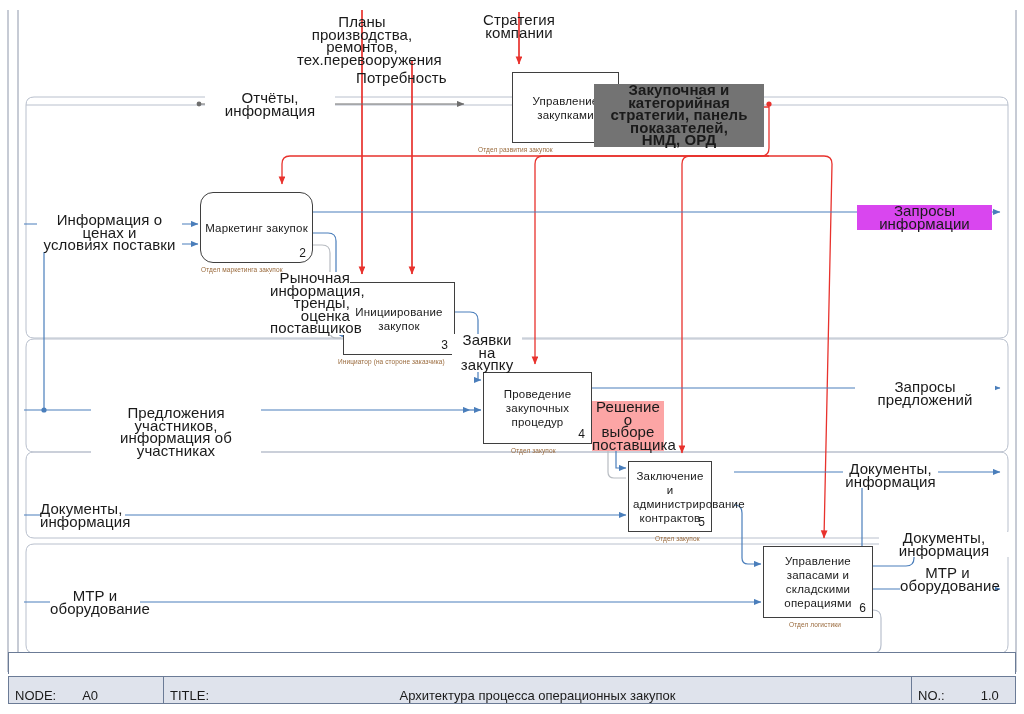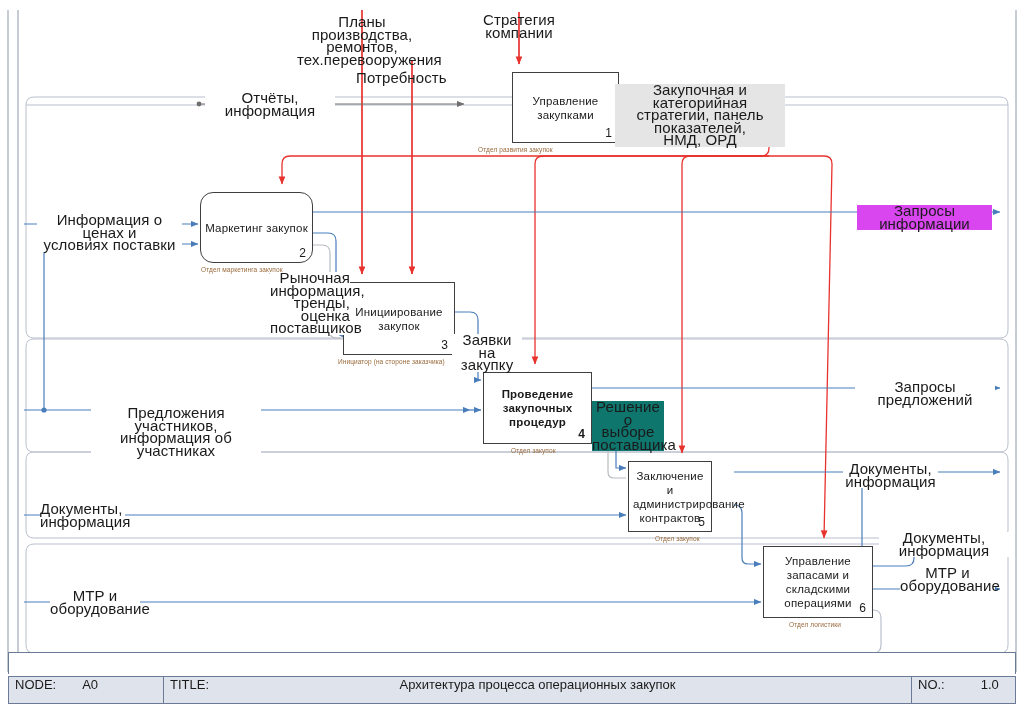--- a/index.html
+++ b/index.html
@@ -15,21 +15,21 @@
   .box .num{position:absolute;right:6px;bottom:2px;font-size:12px;color:#1a1a1a;}
   .caption{position:absolute;font-size:6.5px;color:#9a6a3c;white-space:nowrap;
            letter-spacing:.1px;}
 
   .lbl{position:absolute;font-size:15px;line-height:12.5px;color:#1a1a1a;
        text-align:center;white-space:pre-line;letter-spacing:.1px;}
 
   
   #footer{position:absolute;left:8px;top:676px;width:1008px;height:28px;
           border:1px solid #6b7b96;background:#dfe3ec;box-sizing:border-box;display:flex;}
-  #footer .cell{position:relative;height:100%;display:flex;align-items:flex-start;
+  #footer .cell{position:relative;height:100%;display:flex;align-items:flex-end;
                 border-right:1px solid #6b7b96;box-sizing:border-box;font-size:13px;}
   #footer .cell:last-child{border-right:none;}
   .f-node{width:155px;padding-left:6px;}
   .f-title{flex:1;padding-left:6px;justify-content:flex-start;}
   .f-no{width:103px;padding-left:6px;}
   .f-node .k,.f-title .k,.f-no .k{margin-right:26px;}
   .f-title .ttl{position:absolute;left:0;right:0;text-align:center;}
   .f-no .v{margin-left:10px;}
   #topband{position:absolute;left:8px;top:652px;width:1008px;height:22px;
            border:1px solid #6b7b96;border-bottom:none;box-sizing:border-box;background:#fff;}
@@ -143,21 +143,21 @@
   </div>
   <div class="caption" style="left:201px;top:266px;">Отдел маркетинга закупок</div>
 
   <div class="box" style="left:343px;top:282px;width:112px;height:73px;">
     <div class="title">Инициирование
 закупок</div>
     <div class="num">3</div>
   </div>
   <div class="caption" style="left:338px;top:358px;">Инициатор (на стороне заказчика)</div>
 
-  <div class="box" style="left:483px;top:372px;width:109px;height:72px;font-weight:bold;">
+  <div class="box" style="left:483px;top:372px;width:109px;height:72px;">
     <div class="title">Проведение
 закупочных
 процедур</div>
     <div class="num">4</div>
   </div>
   <div class="caption" style="left:511px;top:447px;">Отдел закупок</div>
 
   <div class="box" style="left:628px;top:461px;width:84px;height:71px;">
     <div class="title">Заключение и
 администрирование
@@ -179,42 +179,42 @@
 ремонтов,
 тех.перевооружения</div>
 
   <div class="lbl" style="left:464px;top:14px;width:110px;">Стратегия
 компании</div>
 
   <div class="lbl" style="left:356px;top:72px;width:90px;">Потребность</div>
 
   <div class="lbl" style="left:205px;top:92px;width:130px;background:#fff;">Отчёты, информация</div>
 
-  <div class="lbl" style="left:615px;top:84px;width:170px;background:#e5e5e5;">Закупочная и категорийная
+  <div class="lbl" style="left:594px;top:84px;width:170px;background:#737373;font-weight:bold;">Закупочная и категорийная
 стратегии, панель показателей,
 НМД, ОРД</div>
 
   <div class="lbl" style="left:37px;top:214px;width:145px;background:#fff;">Информация о ценах и
 условиях поставки</div>
 
   <div class="lbl" style="left:270px;top:272px;width:80px;background:#fff;text-align:right;">Рыночная
 информация,
 тренды,
 оценка
 поставщиков</div>
 
   <div class="lbl" style="left:857px;top:205px;width:135px;background:#d946ef;">Запросы информации</div>
 
   <div class="lbl" style="left:452px;top:334px;width:70px;background:#fff;">Заявки на
 закупку</div>
 
   <div class="lbl" style="left:91px;top:407px;width:170px;background:#fff;">Предложения участников,
 информация об участниках</div>
 
-  <div class="lbl" style="left:592px;top:401px;width:72px;background:#0f766e;">Решение о
+  <div class="lbl" style="left:592px;top:401px;width:72px;background:#fca5a5;">Решение о
 выборе
 поставщика</div>
 
   <div class="lbl" style="left:855px;top:381px;width:140px;background:#fff;">Запросы предложений</div>
 
   <div class="lbl" style="left:40px;top:503px;width:85px;text-align:left;background:#fff;">Документы,
 информация</div>
 
   <div class="lbl" style="left:843px;top:463px;width:95px;background:#fff;">Документы,
 информация</div>

